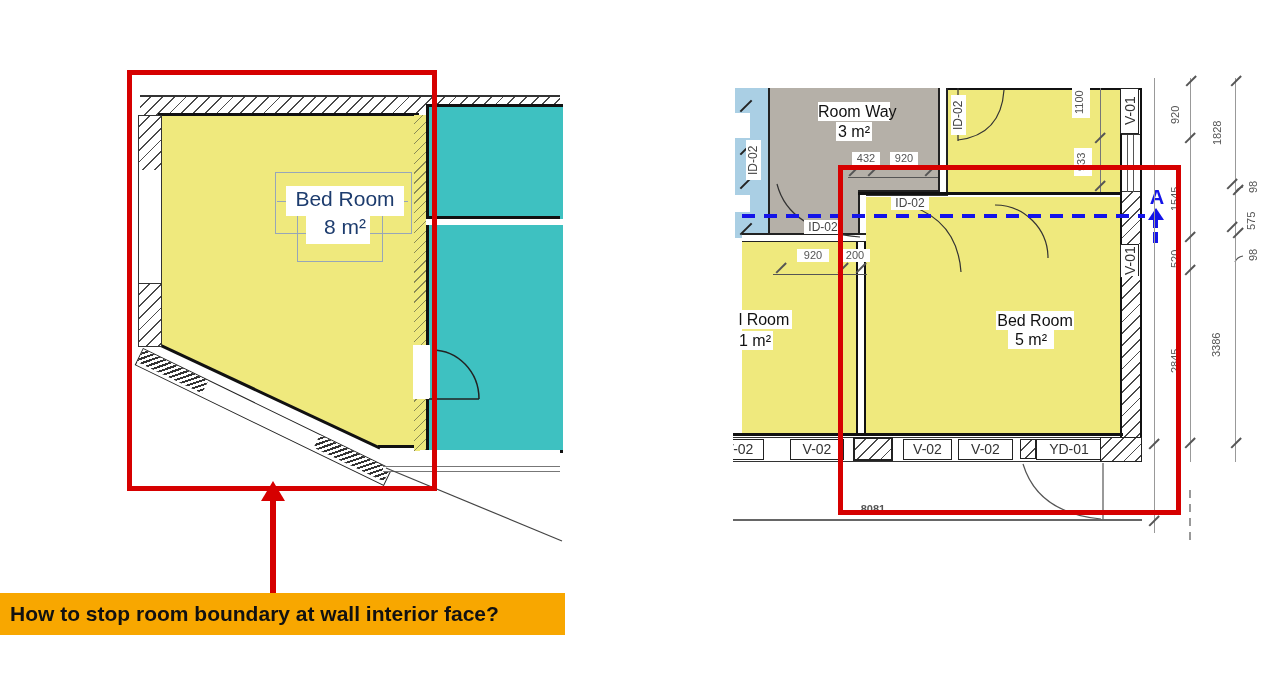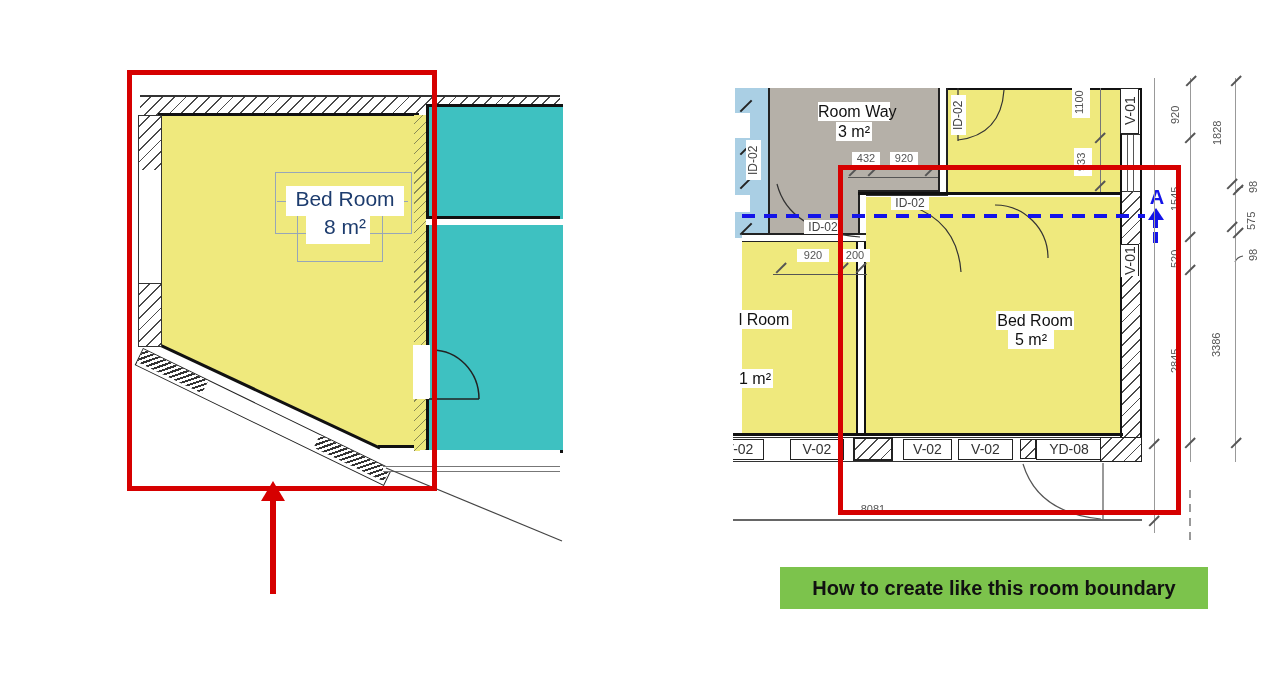--- a/index.html
+++ b/index.html
@@ -72,20 +72,21 @@
   <div class="abs" style="left:297px;top:203px;width:84px;height:57px;border:1.5px solid #97a6b8;"></div>
   <div class="abs" style="left:277px;top:201px;width:131px;height:1px;background:#97a6b8;"></div>
   <div class="abs" style="left:286px;top:186px;width:118px;height:30px;background:#fff;"></div>
   <div class="abs" style="left:306px;top:216px;width:64px;height:28px;background:#fff;"></div>
   <div class="abs navylabel" style="left:281px;top:186px;width:128px;">Bed Room</div>
   <div class="abs navylabel" style="left:281px;top:214px;width:128px;">8 m²</div>
 
   <div class="abs" style="left:261px;top:481px;width:0;height:0;border-left:12px solid transparent;border-right:12px solid transparent;border-bottom:20px solid #d60000;"></div>
   <div class="abs redline" style="left:270px;top:499px;width:6px;height:95px;"></div>
 
+  <div class="abs banner" style="left:0;top:593px;width:565px;height:42px;background:#f8a700;font-size:21px;line-height:42px;padding-left:10px;box-sizing:border-box;">How to stop room boundary at wall interior face?</div>
 
   <div class="abs" style="left:733px;top:75px;width:531px;height:480px;overflow:hidden;">
 
     <div class="abs" style="left:2px;top:13px;width:33px;height:150px;background:#aacfe4;"></div>
     <div class="abs" style="left:2px;top:38px;width:15px;height:25px;background:#fff;"></div>
     <div class="abs" style="left:2px;top:120px;width:15px;height:17px;background:#fff;"></div>
     <div class="abs" style="left:35px;top:13px;width:2px;height:150px;background:#222;"></div>
     <div class="abs tick" style="left:5px;top:30px;"></div>
     <div class="abs tick" style="left:5px;top:73px;"></div>
     <div class="abs tick" style="left:5px;top:107px;"></div>
@@ -136,24 +137,24 @@
     </svg>
 
     <div class="abs" style="left:0;top:358px;width:390px;height:3px;background:#111;"></div>
     <div class="abs" style="left:-19px;top:362px;width:426px;height:25px;background:#fff;border-top:1px solid #333;border-bottom:1px solid #333;box-sizing:border-box;"></div>
     <div class="abs tagbox" style="left:-19px;top:364px;width:48px;height:19px;">V-02</div>
     <div class="abs tagbox" style="left:57px;top:364px;width:52px;height:19px;">V-02</div>
     <div class="abs hatch" style="left:120px;top:362px;width:40px;height:24px;border:2px solid #222;box-sizing:border-box;"></div>
     <div class="abs tagbox" style="left:170px;top:364px;width:47px;height:19px;">V-02</div>
     <div class="abs tagbox" style="left:225px;top:364px;width:53px;height:19px;">V-02</div>
     <div class="abs hatch" style="left:287px;top:364px;width:16px;height:20px;border:1.5px solid #222;box-sizing:border-box;"></div>
-    <div class="abs tagbox" style="left:303px;top:364px;width:64px;height:19px;">YD-08</div>
+    <div class="abs tagbox" style="left:303px;top:364px;width:64px;height:19px;">YD-01</div>
     <div class="abs hatch" style="left:367px;top:362px;width:42px;height:25px;border:1.5px solid #222;box-sizing:border-box;"></div>
 
-    <div class="abs dim" style="left:119px;top:428px;width:40px;">8081</div>
+    <div class="abs dim" style="left:119px;top:428px;width:40px;font-weight:bold;">8081</div>
     <div class="abs" style="left:0;top:444px;width:409px;height:2px;background:#666;"></div>
 
     <div class="abs dim" style="left:119px;top:77px;width:26px;">432</div>
     <div class="abs dim" style="left:157px;top:77px;width:26px;">920</div>
     <div class="abs" style="left:115px;top:102px;width:90px;height:1px;background:#555;"></div>
     <div class="abs tickg" style="left:114px;top:95px;"></div>
     <div class="abs tickg" style="left:133px;top:95px;"></div>
     <div class="abs tickg" style="left:190px;top:95px;"></div>
 
     <div class="abs dim" style="left:64px;top:174px;width:30px;">920</div>
@@ -167,21 +168,21 @@
     <div class="abs dim vtext" style="left:341px;top:73px;width:16px;height:28px;">933</div>
 
     <div class="abs tagtext vtext" style="left:13px;top:65px;width:15px;height:40px;">ID-02</div>
     <div class="abs tagtext" style="left:158px;top:121px;width:38px;">ID-02</div>
     <div class="abs tagtext" style="left:71px;top:145px;width:38px;">ID-02</div>
     <div class="abs tagtext vtext" style="left:218px;top:20px;width:15px;height:40px;">ID-02</div>
 
     <div class="abs rlabel" style="left:85px;top:27px;width:72px;">Room Way</div>
     <div class="abs rlabel" style="left:103px;top:47px;width:36px;">3 m²</div>
     <div class="abs rlabel" style="left:3px;top:235px;width:56px;">l Room</div>
-    <div class="abs rlabel" style="left:4px;top:256px;width:36px;margin-top:38px;">1 m²</div>
+    <div class="abs rlabel" style="left:4px;top:256px;width:36px;">1 m²</div>
     <div class="abs rlabel" style="left:263px;top:236px;width:78px;">Bed Room</div>
     <div class="abs rlabel" style="left:275px;top:255px;width:46px;">5 m²</div>
 
     <div class="abs" style="left:9px;top:139px;width:403px;height:4px;background:repeating-linear-gradient(90deg,#1414e8 0 13px,transparent 13px 22px);"></div>
     <div class="abs" style="left:413px;top:111px;width:22px;color:#1414e8;font-size:20px;font-weight:bold;text-align:center;">A</div>
     <div class="abs" style="left:415px;top:133px;width:0;height:0;border-left:8px solid transparent;border-right:8px solid transparent;border-bottom:12px solid #1414e8;"></div>
     <div class="abs" style="left:420px;top:145px;width:5px;height:8px;background:#1414e8;"></div>
     <div class="abs" style="left:420px;top:157px;width:5px;height:11px;background:#1414e8;"></div>
 
     <div class="abs" style="left:421px;top:3px;width:1px;height:455px;background:#999;"></div>
@@ -210,15 +211,14 @@
     <div class="abs dim vtext" style="left:477px;top:40px;width:15px;height:36px;">1828</div>
     <div class="abs dim vtext" style="left:513px;top:101px;width:14px;height:22px;">98</div>
     <div class="abs dim vtext" style="left:511px;top:131px;width:15px;height:30px;">575</div>
     <div class="abs dim vtext" style="left:513px;top:169px;width:14px;height:22px;">98</div>
     <div class="abs dim vtext" style="left:476px;top:252px;width:15px;height:36px;">3386</div>
   </div>
 
   <div class="abs" style="left:127px;top:70px;width:300px;height:411px;border:5px solid #d60000;"></div>
   <div class="abs" style="left:838px;top:165px;width:333px;height:340px;border:5px solid #d60000;"></div>
 
-  <div class="abs banner" style="left:780px;top:567px;width:428px;height:42px;background:#7cc34c;font-size:20px;line-height:42px;text-align:center;">How to create like this room boundary</div>
 
 </div>
 
 </body></html>

